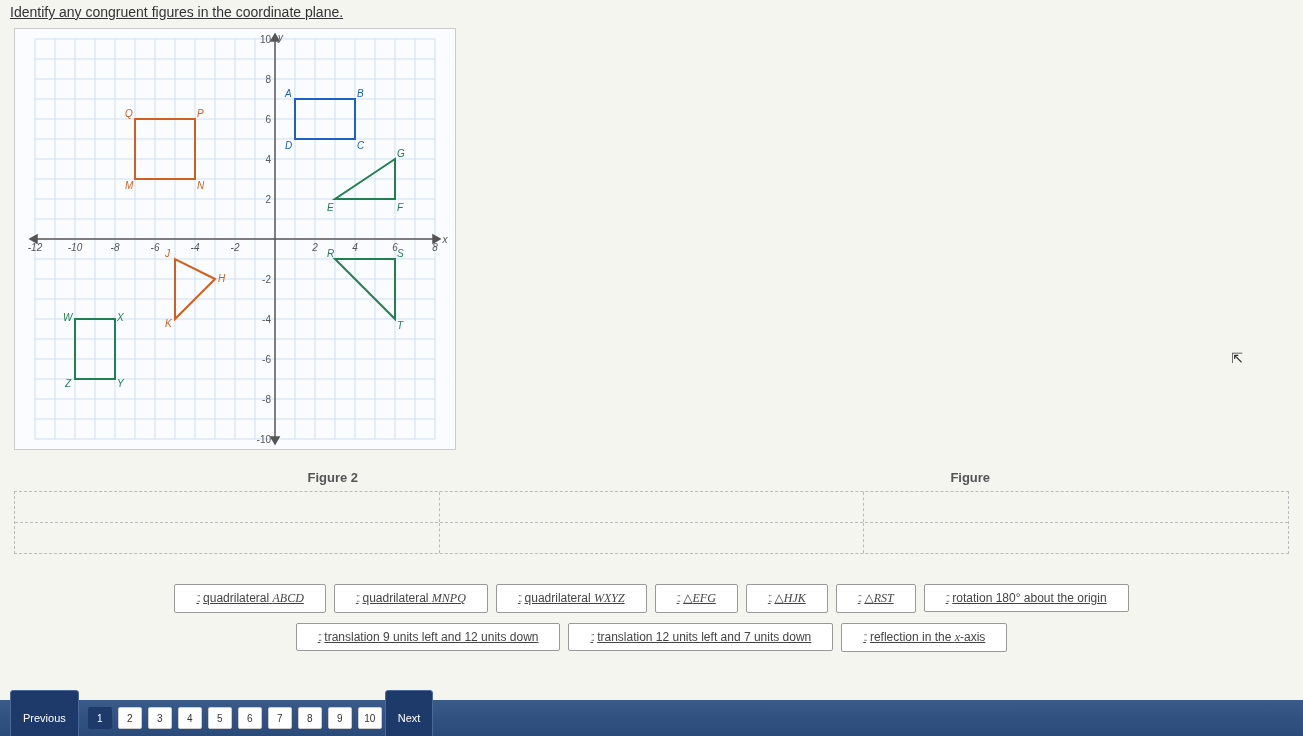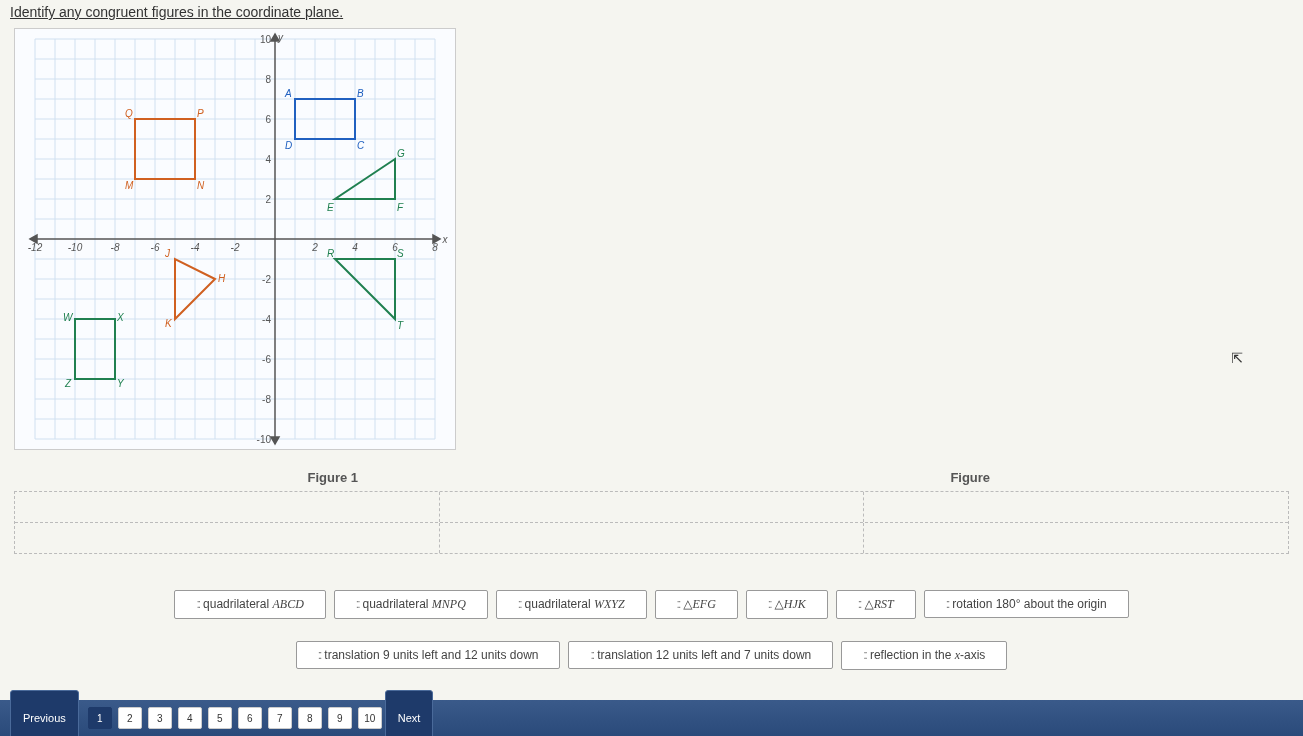--- a/index.html
+++ b/index.html
@@ -71,24 +71,25 @@
 }
 .tile-row {
   margin-bottom: 10px;
 }
 .tile {
   display: inline-block;
   background: #fff;
   border: 1px solid #999;
   border-radius: 2px;
   padding: 6px 21px;
-  margin: 6px 4px;
+  margin: 0 4px;
   font-size: 12px;
   color: #444;
   cursor: move;
+  text-decoration: underline;
 }
 .tile .handle {
   color: #888;
   margin-right: 4px;
   letter-spacing: -2px;
 }
 .tile .mi {
   font-style: italic;
   font-family: 'Times New Roman', serif;
 }
@@ -274,21 +275,21 @@
       <g font-size="10" font-style="italic" fill="#208050">
         <text x="48" y="292">W</text>
           <text x="102" y="292">X</text>
           <text x="102" y="358">Y</text>
           <text x="50" y="358">Z</text>
       </g>
     </svg>
   </div>
 
   <div class="headers-row">
-    <div class="header-cell">Figure 1</div>
+    <div class="header-cell">Figure 2</div>
     <div class="header-cell">Figure</div>
   </div>
   <div class="drop-table">
     <div class="drop-row">
       <div class="drop-cell"></div>
       <div class="drop-cell"></div>
       <div class="drop-cell"></div>
     </div>
     <div class="drop-row">
       <div class="drop-cell"></div>

